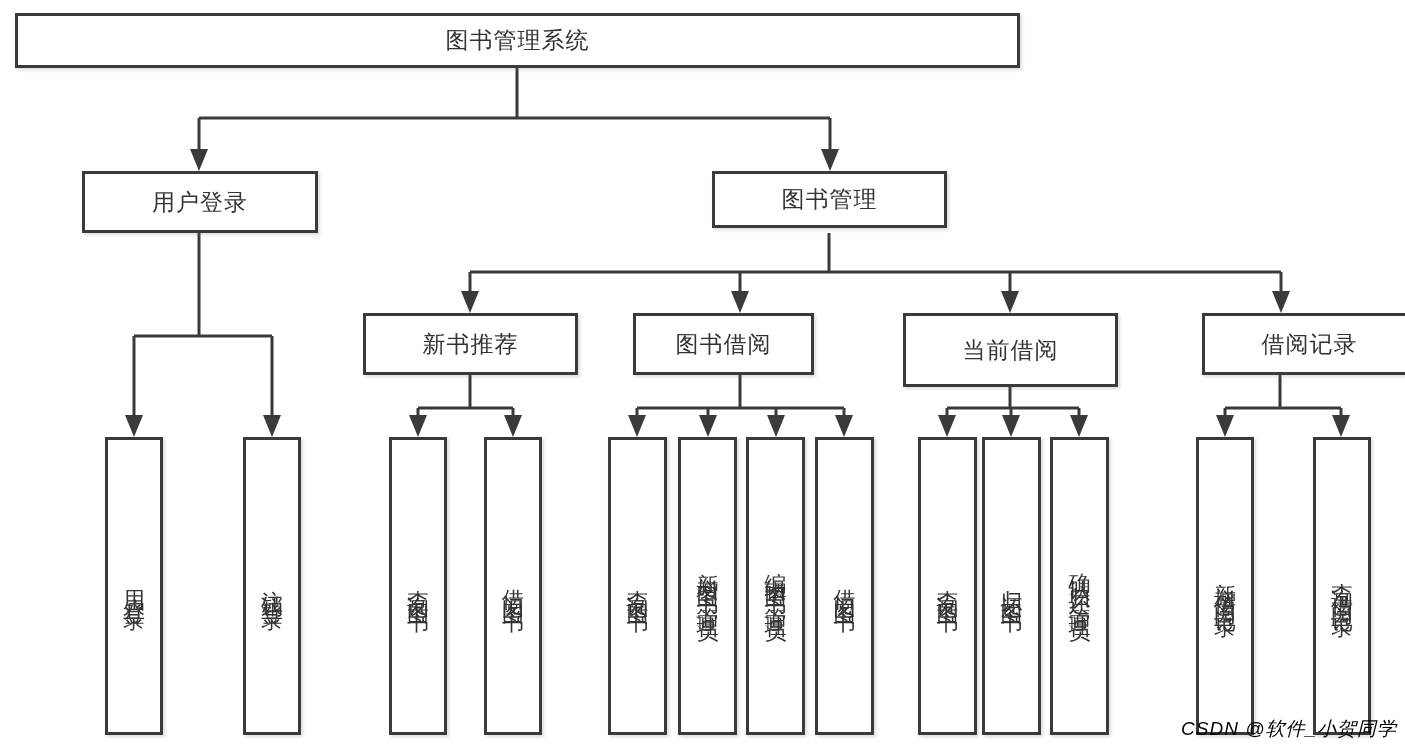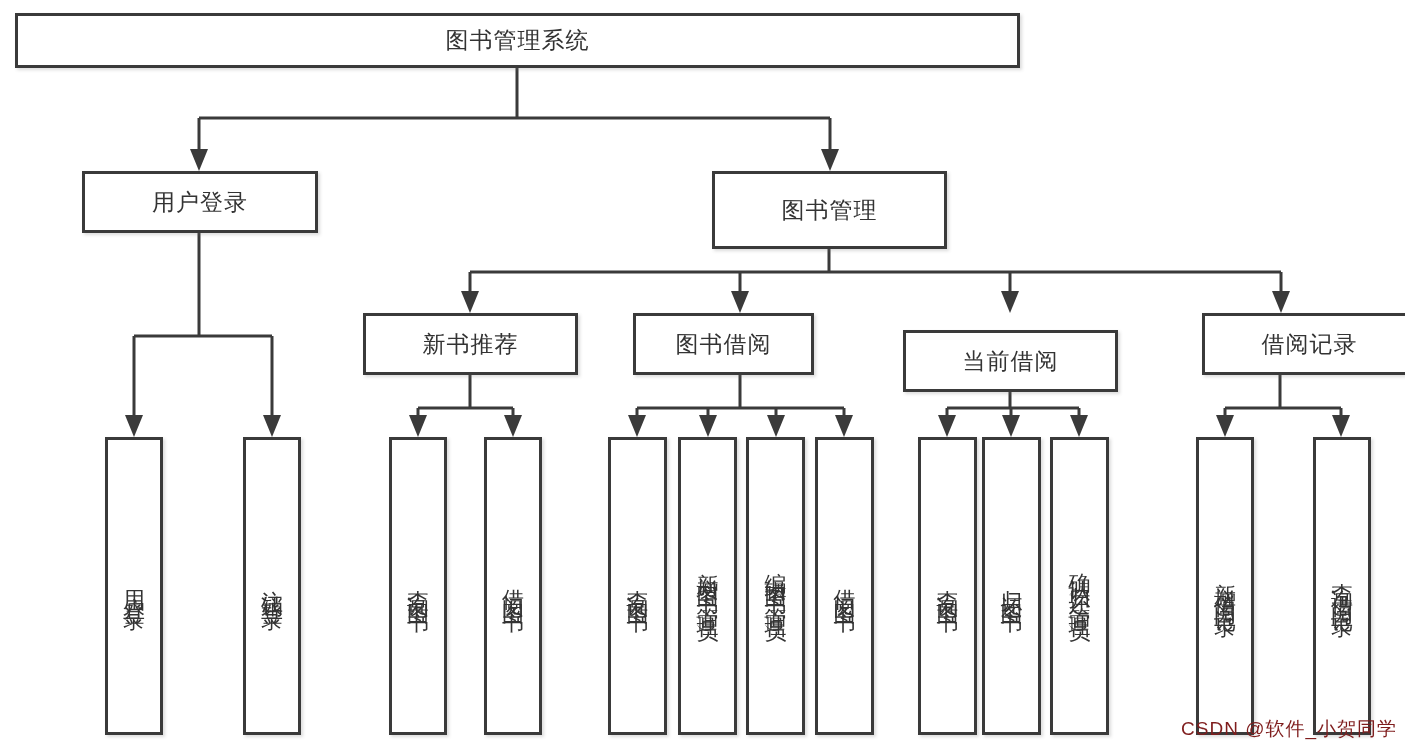--- a/index.html
+++ b/index.html
@@ -53,23 +53,24 @@
     font-size: 22px;
     letter-spacing: 7px;
     line-height: 1;
   }
   .watermark {
     position: absolute;
     right: 8px;
     bottom: 5px;
     z-index: 2;
     font-size: 19px;
-    color: #7f1d1d;
+    color: #000000;
     letter-spacing: 1px;
     white-space: nowrap;
+    font-style: italic;
   }
 </style>
 </head>
 <body>
 
 <div id="canvas">
 
   <svg id="connectors" width="1405" height="747" viewBox="0 0 1405 747">
 
     <path class="connector-path" d="M517,68 V118 M199,118 H830 M199,118 V150 M830,118 V150"></path>
@@ -102,25 +103,25 @@
     <polygon class="arrowhead" points="1070,415 1088,415 1079,437"></polygon>
 
     <path class="connector-path" d="M1280,375 V408 M1225,408 H1341 M1225,408 V416 M1341,408 V416"></path>
     <polygon class="arrowhead" points="1216,415 1234,415 1225,437"></polygon>
     <polygon class="arrowhead" points="1332,415 1350,415 1341,437"></polygon>
   </svg>
 
   <div class="node hnode" style="left:15px; top:13px; width:1005px; height:55px;">图书管理系统</div>
 
   <div class="node hnode" style="left:82px; top:171px; width:236px; height:62px;">用户登录</div>
-  <div class="node hnode" style="left:712px; top:171px; width:235px; height:78px;">图书管理</div>
+  <div class="node hnode" style="left:712px; top:171px; width:235px; height:57px;">图书管理</div>
 
   <div class="node hnode" style="left:363px; top:313px; width:215px; height:62px;">新书推荐</div>
   <div class="node hnode" style="left:633px; top:313px; width:181px; height:62px;">图书借阅</div>
-  <div class="node hnode" style="left:903px; top:330px; width:215px; height:62px;">当前借阅</div>
+  <div class="node hnode" style="left:903px; top:313px; width:215px; height:74px;">当前借阅</div>
   <div class="node hnode" style="left:1172px; top:313px; width:215px; height:62px;margin-left:30px;">借阅记录</div>
 
   <div class="node vnode" style="left:105px; top:437px; width:58px; height:298px;">用户登录</div>
   <div class="node vnode" style="left:243px; top:437px; width:58px; height:298px;">注销登录</div>
 
   <div class="node vnode" style="left:389px; top:437px; width:58px; height:298px;">查询图书</div>
   <div class="node vnode" style="left:484px; top:437px; width:58px; height:298px;">借阅图书</div>
 
   <div class="node vnode" style="left:608px; top:437px; width:59px; height:298px;">查询图书</div>
   <div class="node vnode" style="left:678px; top:437px; width:59px; height:298px;">新增图书（管理员）</div>

